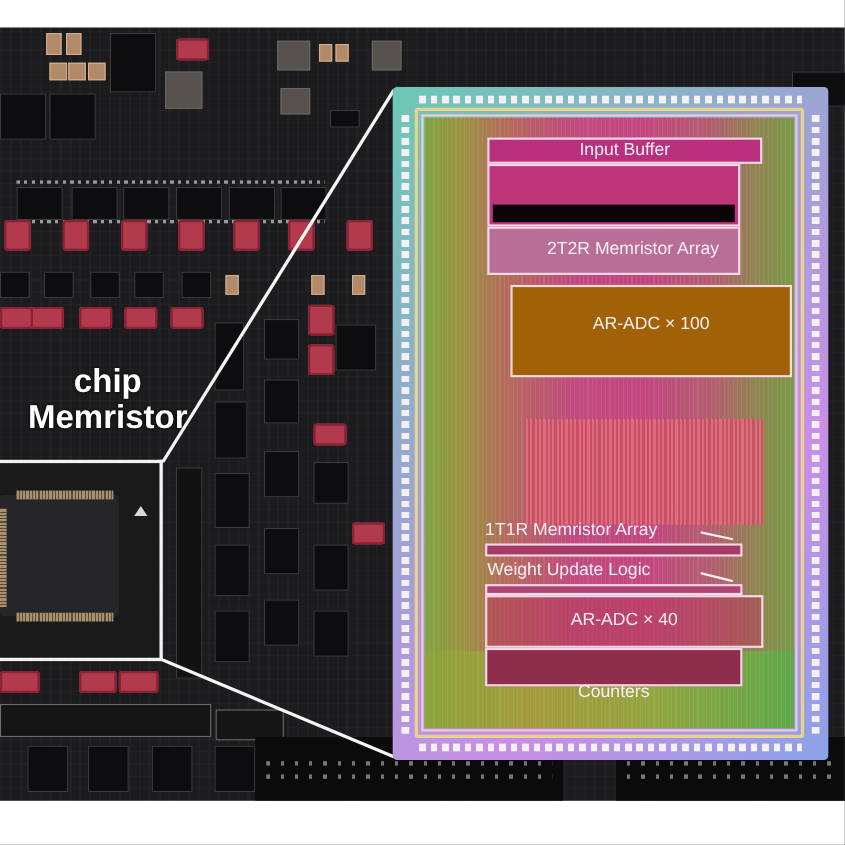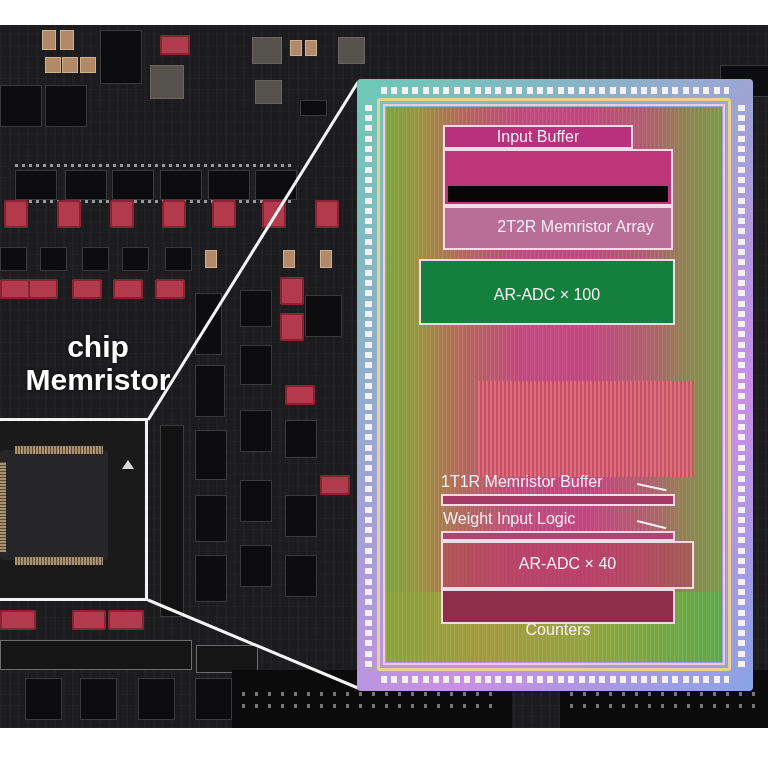--- a/index.html
+++ b/index.html
@@ -36,25 +36,25 @@
     background:
       repeating-linear-gradient(90deg,rgba(255,255,255,0.08) 0 1px,transparent 1px 4px),
       linear-gradient(90deg,#7ea33f 0%,#9a9340 10%,#b56a5a 22%,#c04a7e 40%,#c3467f 60%,#b15f6f 78%,#8e8650 90%,#7a9a4a 100%);}
   .core-bottom{position:absolute;left:0;right:0;bottom:0;height:70px;
     background:repeating-linear-gradient(90deg,rgba(255,255,255,0.08) 0 1px,transparent 1px 4px),
       linear-gradient(90deg,#8aa33a,#a39a3c 30%,#93a43e 60%,#5fa84a 100%);}
   .array-mid{position:absolute;left:92px;top:274px;width:216px;height:96px;
     background:repeating-linear-gradient(90deg,#e36f7c 0 2px,#c75066 2px 4px);opacity:0.9;}
   .block{position:absolute;box-sizing:border-box;border:2px solid #f6d9e8;color:#fbeef6;text-align:center;font-size:16px;}
   .block span{display:block;}
-  .blk-input{left:443px;top:125px;width:190px;height:24px;background:#b9307c;}
+  .blk-input{left:443px;top:125px;width:250px;height:24px;background:#b9307c;}
   .blk-wl{left:443px;top:149px;width:230px;height:57px;background:#c0357a;}
   .blk-wl .bar{position:absolute;left:3px;right:3px;bottom:2px;height:16px;background:#0a0608;}
   .blk-2t2r{left:443px;top:206px;width:230px;height:44px;background:#b86e96;}
-  .blk-adc100{left:419px;top:259px;width:256px;height:66px;background:#15803d;}
+  .blk-adc100{left:464px;top:259px;width:256px;height:84px;background:#a16207;}
   .blk-1t1r{left:441px;top:494px;width:234px;height:12px;background:#a63a64;}
   .blk-wul{left:441px;top:531px;width:234px;height:10px;background:#b04370;}
   .blk-adc20{left:441px;top:541px;width:253px;height:48px;background:rgba(180,60,90,0.55);}
   .blk-counters{left:441px;top:589px;width:234px;height:35px;background:#8e2e4c;}
   .free-label{position:absolute;color:#fbeef6;font-size:16px;white-space:nowrap;}
   .arrow{position:absolute;height:2px;background:#fbeef6;transform-origin:left center;}
 </style>
 </head>
 <body>
 
@@ -187,25 +187,25 @@
 <div class="block blk-wl">
   <div class="bar"></div>
 </div>
 <div class="block blk-2t2r">
   <span style="line-height:38px;margin-left:35px;">2T2R Memristor Array</span>
 </div>
 <div class="block blk-adc100">
   <span style="line-height:68px;">AR-ADC × 100</span>
 </div>
 
-<span class="free-label" style="left:441px;top:473px;">1T1R Memristor Buffer</span>
+<span class="free-label" style="left:441px;top:473px;">1T1R Memristor Array</span>
 <div class="arrow" style="left:637px;top:483px;width:30px;transform:rotate(12deg);"></div>
 <div class="block blk-1t1r"></div>
 
-<span class="free-label" style="left:443px;top:510px;">Weight Input Logic</span>
+<span class="free-label" style="left:443px;top:510px;">Weight Update Logic</span>
 <div class="arrow" style="left:637px;top:520px;width:30px;transform:rotate(14deg);"></div>
 <div class="block blk-wul"></div>
 
 <div class="block blk-adc20">
   <span style="line-height:42px;">AR-ADC × 40</span>
 </div>
 <div class="block blk-counters">
   <span style="line-height:30px;margin-top:24px;">Counters</span>
 </div>
 

